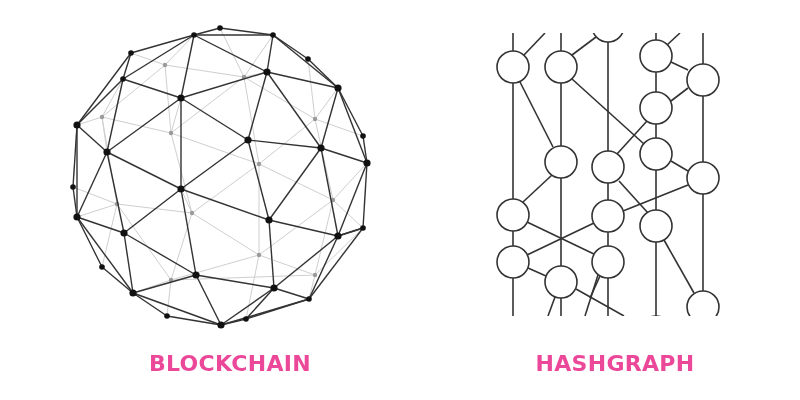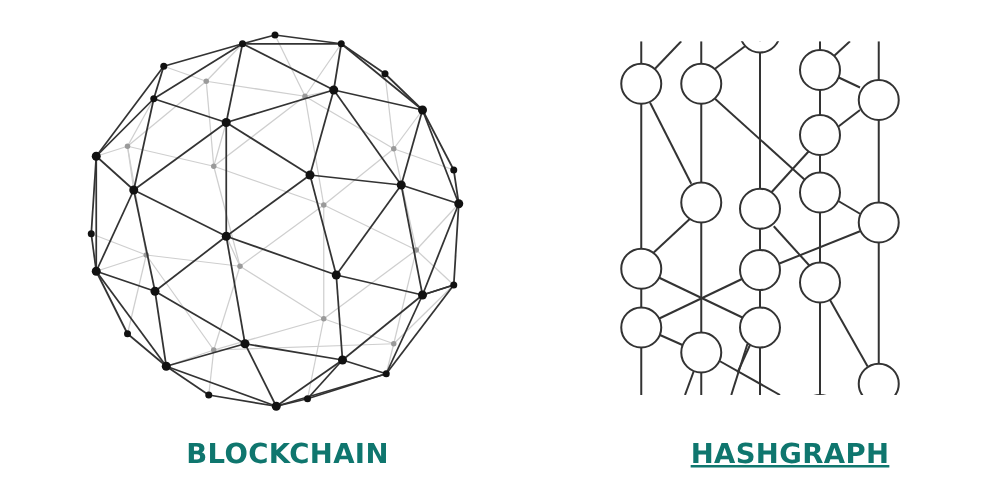--- a/index.html
+++ b/index.html
@@ -8,26 +8,26 @@
   #blockchain-panel { left: 0; width: 440px; height: 400px; }
   #hashgraph-panel { left: 440px; width: 360px; height: 400px; }
   svg { position: absolute; left: 0; top: 0; }
   .caption {
     position: absolute;
     top: 350px;
     font-family: "DejaVu Sans", sans-serif;
     font-weight: bold;
     font-size: 22px;
     letter-spacing: 0.3px;
-    color: #0f766e;
+    color: #ec4899;
     text-align: center;
     line-height: 28px;
   }
   #blockchain-caption { left: 130px; width: 200px; }
-  #hashgraph-caption { left: 522px; width: 220px; text-decoration: underline; }
+  #hashgraph-caption { left: 505px; width: 220px; }
 </style>
 </head>
 <body>
 
 <div id="blockchain-panel" class="panel">
   <svg id="blockchain-svg" width="440" height="340" viewBox="0 0 440 340">
       <g>
         <line x1="165" y1="65" x2="244" y2="77" stroke="#cfcfcf" stroke-width="1"></line>
         <line x1="165" y1="65" x2="102" y2="117" stroke="#cfcfcf" stroke-width="1"></line>
         <line x1="165" y1="65" x2="171" y2="133" stroke="#cfcfcf" stroke-width="1"></line>

